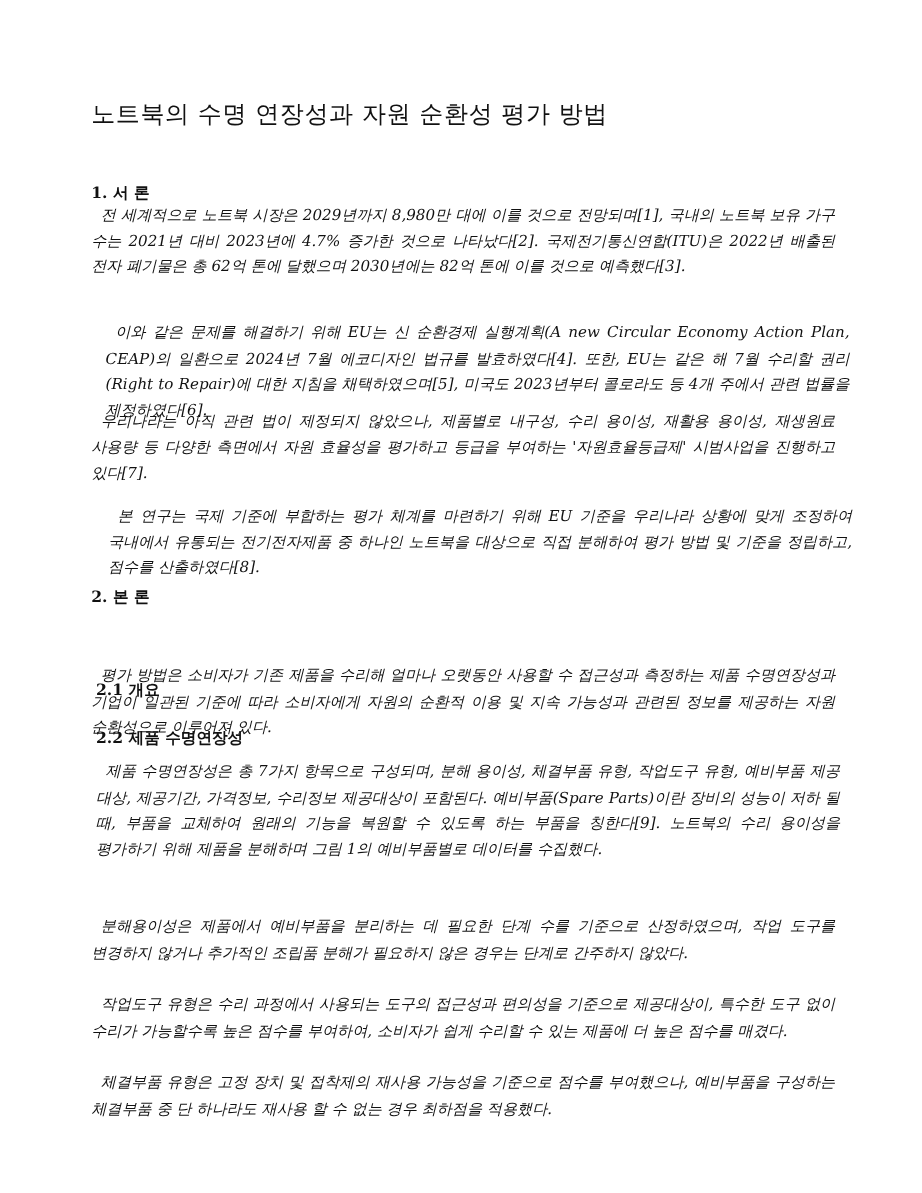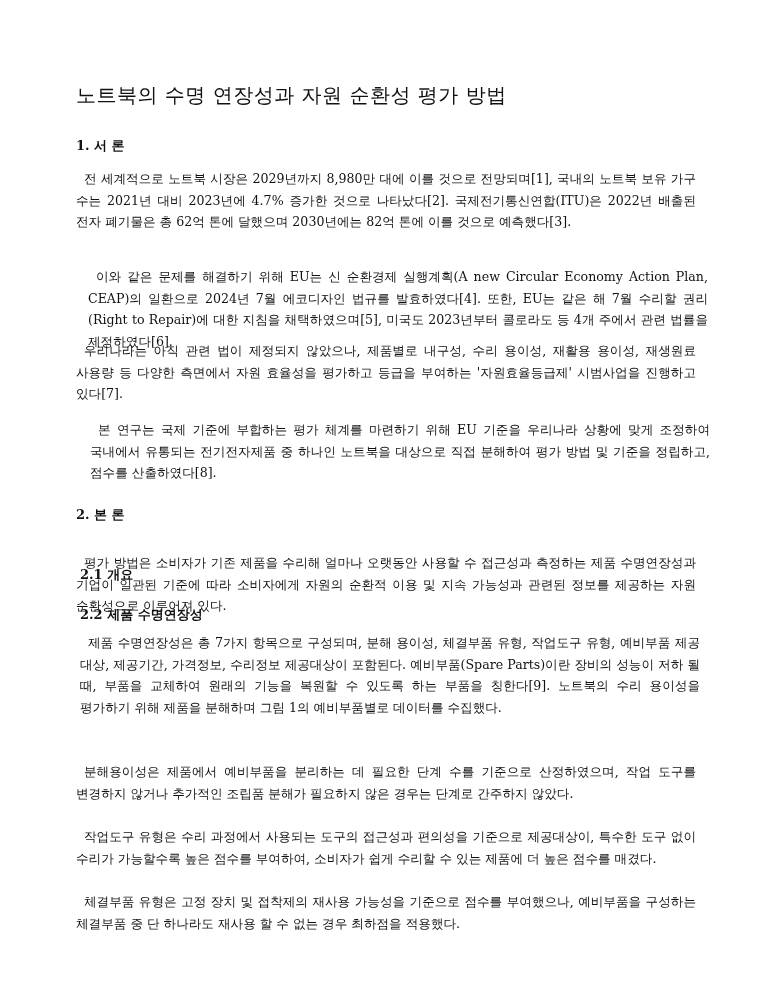--- a/index.html
+++ b/index.html
@@ -11,37 +11,37 @@
   .page { position: absolute; left: 76px; top: 0; width: 620px; }
   .title {
     position: absolute; top: 82px; left: 0;
     font-size: 20px; font-weight: normal; letter-spacing: 0.5px; white-space: nowrap;
   }
   .h1 { position: absolute; left: 0; font-size: 13px; font-weight: bold; white-space: nowrap; }
   .h2 { position: absolute; left: 4px; font-size: 13px; font-weight: bold; white-space: nowrap; }
   .para {
     position: absolute; left: 0; width: 620px;
     font-size: 12.6px; line-height: 21.6px; text-align: justify;
-    text-indent: 8px; word-break: keep-all;
+    text-indent: 8px; word-break: keep-all; font-style: italic;
   }
 </style>
 </head>
 <body>
 
 <div class="page">
   <div class="title">노트북의 수명 연장성과 자원 순환성 평가 방법</div>
 
-  <div class="h1" style="top:137px;">1. 서 론</div>
+  <div class="h1" style="top:152px;">1. 서 론</div>
 
   <p class="para" style="top:168px;margin:0;">전 세계적으로 노트북 시장은 2029년까지 8,980만 대에 이를 것으로 전망되며[1], 국내의 노트북 보유 가구 수는 2021년 대비 2023년에 4.7% 증가한 것으로 나타났다[2]. 국제전기통신연합(ITU)은 2022년 배출된 전자 폐기물은 총 62억 톤에 달했으며 2030년에는 82억 톤에 이를 것으로 예측했다[3].</p>
   <p class="para" style="top:254px;margin:12px;">이와 같은 문제를 해결하기 위해 EU는 신 순환경제 실행계획(A new Circular Economy Action Plan, CEAP)의 일환으로 2024년 7월 에코디자인 법규를 발효하였다[4]. 또한, EU는 같은 해 7월 수리할 권리(Right to Repair)에 대한 지침을 채택하였으며[5], 미국도 2023년부터 콜로라도 등 4개 주에서 관련 법률을 제정하였다[6].</p>
   <p class="para" style="top:340px;margin:0;">우리나라는 아직 관련 법이 제정되지 않았으나, 제품별로 내구성, 수리 용이성, 재활용 용이성, 재생원료 사용량 등 다양한 측면에서 자원 효율성을 평가하고 등급을 부여하는 '자원효율등급제' 시범사업을 진행하고 있다[7].</p>
   <p class="para" style="top:405px;margin:14px;">본 연구는 국제 기준에 부합하는 평가 체계를 마련하기 위해 EU 기준을 우리나라 상황에 맞게 조정하여 국내에서 유통되는 전기전자제품 중 하나인 노트북을 대상으로 직접 분해하여 평가 방법 및 기준을 정립하고, 점수를 산출하였다[8].</p>
 
-  <div class="h1" style="top:506px;">2. 본 론</div>
+  <div class="h1" style="top:489px;">2. 본 론</div>
 
   <div class="h2" style="top:534px;margin-top:32px;">2.1 개요</div>
   <p class="para" style="top:552px;margin:0;">평가 방법은 소비자가 기존 제품을 수리해 얼마나 오랫동안 사용할 수 접근성과 측정하는 제품 수명연장성과 기업이 일관된 기준에 따라 소비자에게 자원의 순환적 이용 및 지속 가능성과 관련된 정보를 제공하는 자원 순환성으로 이루어져 있다.</p>
 
   <div class="h2" style="top:606px;">2.2 제품 수명연장성</div>
   <p class="para" style="top:628px;margin:4px;">제품 수명연장성은 총 7가지 항목으로 구성되며, 분해 용이성, 체결부품 유형, 작업도구 유형, 예비부품 제공 대상, 제공기간, 가격정보, 수리정보 제공대상이 포함된다. 예비부품(Spare Parts)이란 장비의 성능이 저하 될 때, 부품을 교체하여 원래의 기능을 복원할 수 있도록 하는 부품을 칭한다[9]. 노트북의 수리 용이성을 평가하기 위해 제품을 분해하며 그림 1의 예비부품별로 데이터를 수집했다.</p>
   <p class="para" style="top:761px;margin:0;">분해용이성은 제품에서 예비부품을 분리하는 데 필요한 단계 수를 기준으로 산정하였으며, 작업 도구를 변경하지 않거나 추가적인 조립품 분해가 필요하지 않은 경우는 단계로 간주하지 않았다.</p>
   <p class="para" style="top:826px;margin:0;">작업도구 유형은 수리 과정에서 사용되는 도구의 접근성과 편의성을 기준으로 제공대상이, 특수한 도구 없이 수리가 가능할수록 높은 점수를 부여하여, 소비자가 쉽게 수리할 수 있는 제품에 더 높은 점수를 매겼다.</p>
   <p class="para" style="top:891px;margin:0;">체결부품 유형은 고정 장치 및 접착제의 재사용 가능성을 기준으로 점수를 부여했으나, 예비부품을 구성하는 체결부품 중 단 하나라도 재사용 할 수 없는 경우 최하점을 적용했다.</p>
 </div>

